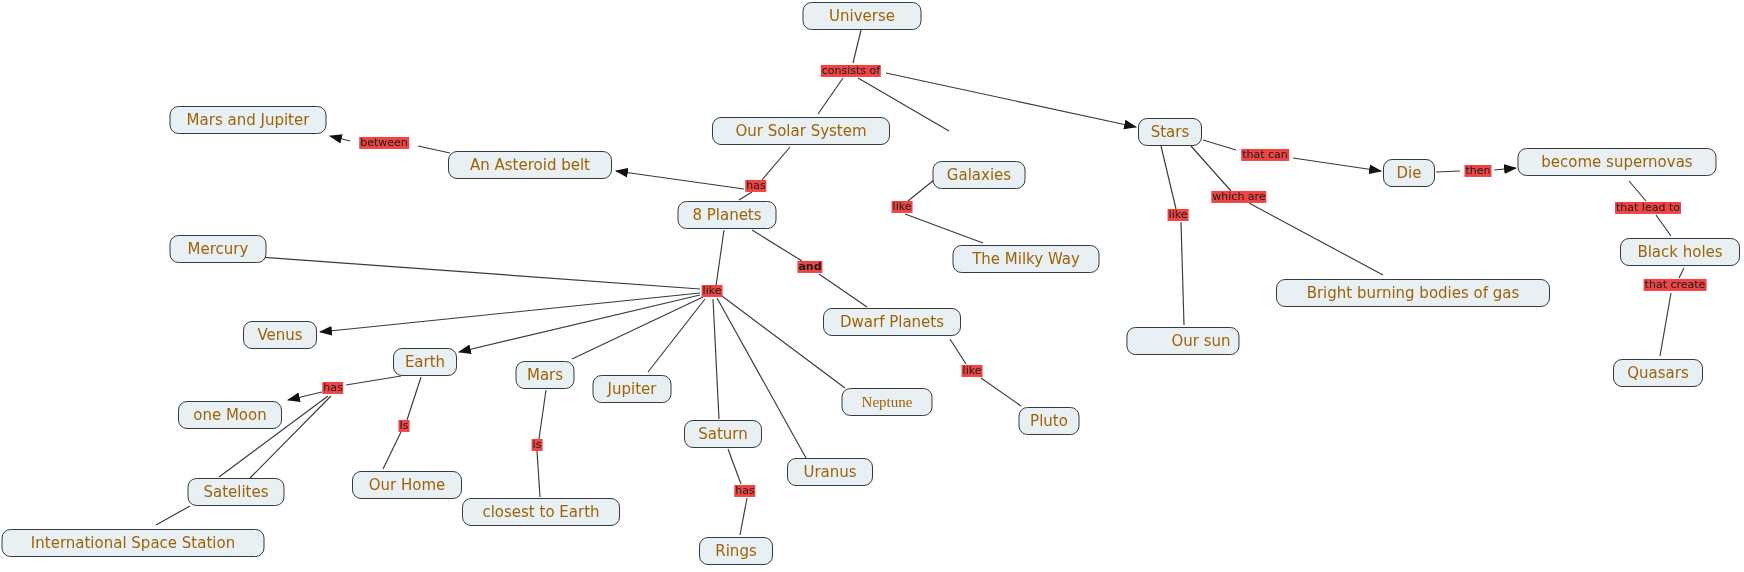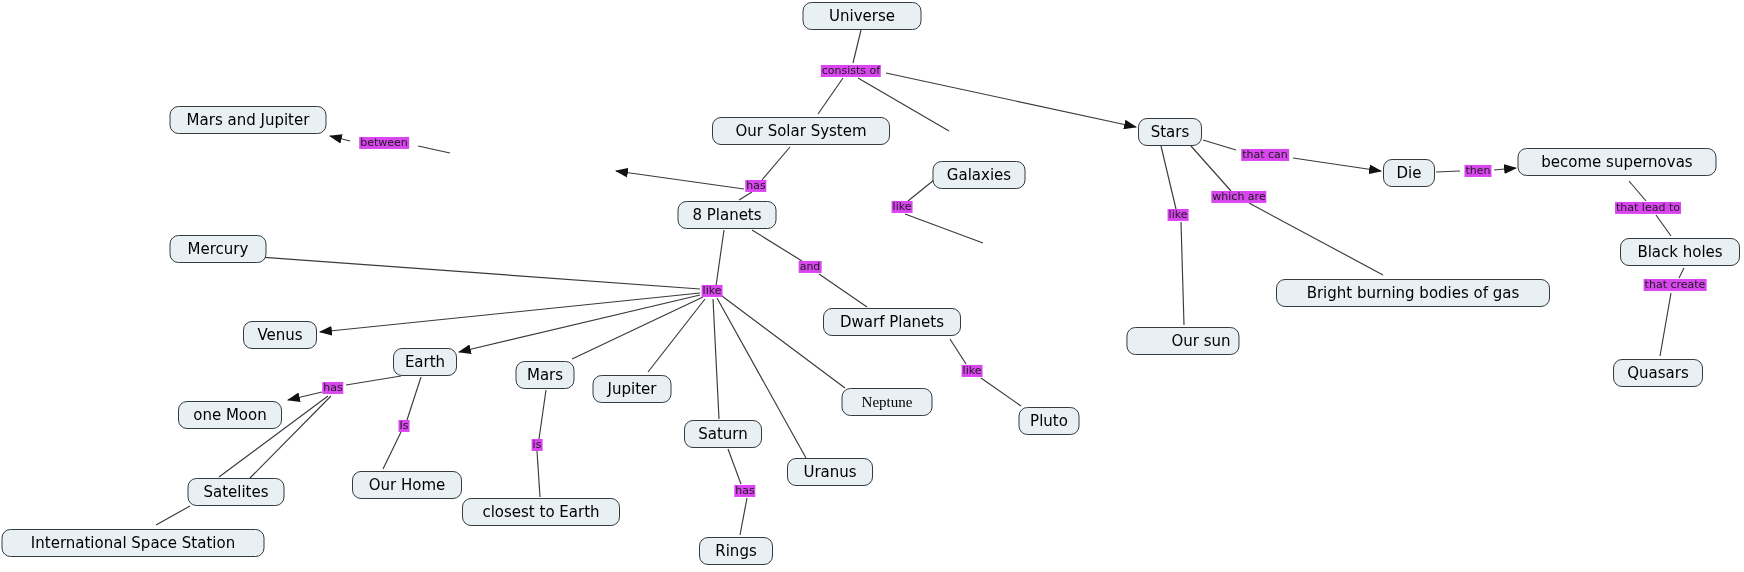--- a/index.html
+++ b/index.html
@@ -20,36 +20,36 @@
     left: 0; top: 0;
     width: 1744px;
     height: 572px;
   }
   .node {
     position: absolute;
     transform: translate(-50%, -50%);
     background: #e9f0f3;
     border: 1.6px solid #343c42;
     border-radius: 9px;
-    color: #000000;
+    color: #a16207;
     font-size: 15px;
     line-height: 1.35;
     padding: 2px 8px;
     text-align: center;
     white-space: nowrap;
     box-sizing: border-box;
     display: flex;
     align-items: center;
     justify-content: center;
     min-height: 28px;
   }
   .link-label {
     position: absolute;
     transform: translate(-50%, -50%);
-    background: #d946ef;
+    background: #ef4444;
     color: #1c1c1c;
     font-size: 11px;
     line-height: 1.1;
     padding: 0 1px;
     white-space: nowrap;
   }
   line.link-line {
     stroke: #3a3a3a;
     stroke-width: 1.15;
   }
@@ -109,39 +109,41 @@
       <line x1="546" y1="390" x2="539" y2="439" class="link-line"></line>
       <line x1="537" y1="451" x2="540" y2="497" class="link-line"></line>
       <line x1="728" y1="449" x2="741" y2="484" class="link-line"></line>
       <line x1="747" y1="498" x2="740" y2="535" class="link-line"></line>
       <line x1="156" y1="525" x2="190" y2="506" class="link-line"></line>
     </svg>
 <div class="link-label" style="left: 851px; top: 71px;">consists of</div>
     <div class="link-label" style="left: 384px; top: 143px;">between</div>
     <div class="link-label" style="left: 756px; top: 186px;">has</div>
     <div class="link-label" style="left: 712px; top: 291px;">like</div>
-    <div class="link-label" style="left: 810px; top: 267px;">and</div>
+    <div class="link-label" style="left: 810px; top: 267px; font-weight: bold;">and</div>
     <div class="link-label" style="left: 972px; top: 371px;">like</div>
     <div class="link-label" style="left: 902px; top: 207px;">like</div>
     <div class="link-label" style="left: 1178px; top: 215px;">like</div>
     <div class="link-label" style="left: 1239px; top: 197px;">which are</div>
     <div class="link-label" style="left: 1265px; top: 155px;">that can</div>
     <div class="link-label" style="left: 1478px; top: 171px;">then</div>
     <div class="link-label" style="left: 1648px; top: 208px;">that lead to</div>
     <div class="link-label" style="left: 1675px; top: 285px;">that create</div>
     <div class="link-label" style="left: 333px; top: 388px;">has</div>
     <div class="link-label" style="left: 404px; top: 426px;">Is</div>
     <div class="link-label" style="left: 537px; top: 445px;">is</div>
     <div class="link-label" style="left: 745px; top: 491px;">has</div>
     <div class="node" style="left: 862px; top: 16px; min-width: 119px;">Universe</div>
     <div class="node" style="left: 801px; top: 131px; min-width: 178px;">Our Solar System</div>
     <div class="node" style="left: 979px; top: 145px; min-width: 93px; margin-top: 30px;">Galaxies</div>
     <div class="node" style="left: 1170px; top: 132px; min-width: 64px;">Stars</div>
     <div class="node" style="left: 248px; top: 120px; min-width: 157px;">Mars and Jupiter</div>
+    <div class="node" style="left: 530px; top: 165px; min-width: 164px;">An Asteroid belt</div>
     <div class="node" style="left: 727px; top: 215px; min-width: 99px;">8 Planets</div>
+    <div class="node" style="left: 1026px; top: 259px; min-width: 147px;">The Milky Way</div>
     <div class="node" style="left: 1409px; top: 173px; min-width: 52px;">Die</div>
     <div class="node" style="left: 1617px; top: 162px; min-width: 199px;">become supernovas</div>
     <div class="node" style="left: 1680px; top: 252px; min-width: 120px;">Black holes</div>
     <div class="node" style="left: 1658px; top: 373px; min-width: 90px;">Quasars</div>
     <div class="node" style="left: 1183px; top: 341px; min-width: 88px; padding-left: 44px;">Our sun</div>
     <div class="node" style="left: 1413px; top: 293px; min-width: 274px;">Bright burning bodies of gas</div>
     <div class="node" style="left: 181px; top: 249px; min-width: 97px; margin-left: 37px;">Mercury</div>
     <div class="node" style="left: 280px; top: 335px; min-width: 74px;">Venus</div>
     <div class="node" style="left: 425px; top: 362px; min-width: 64px;">Earth</div>
     <div class="node" style="left: 545px; top: 375px; min-width: 59px;">Mars</div>

